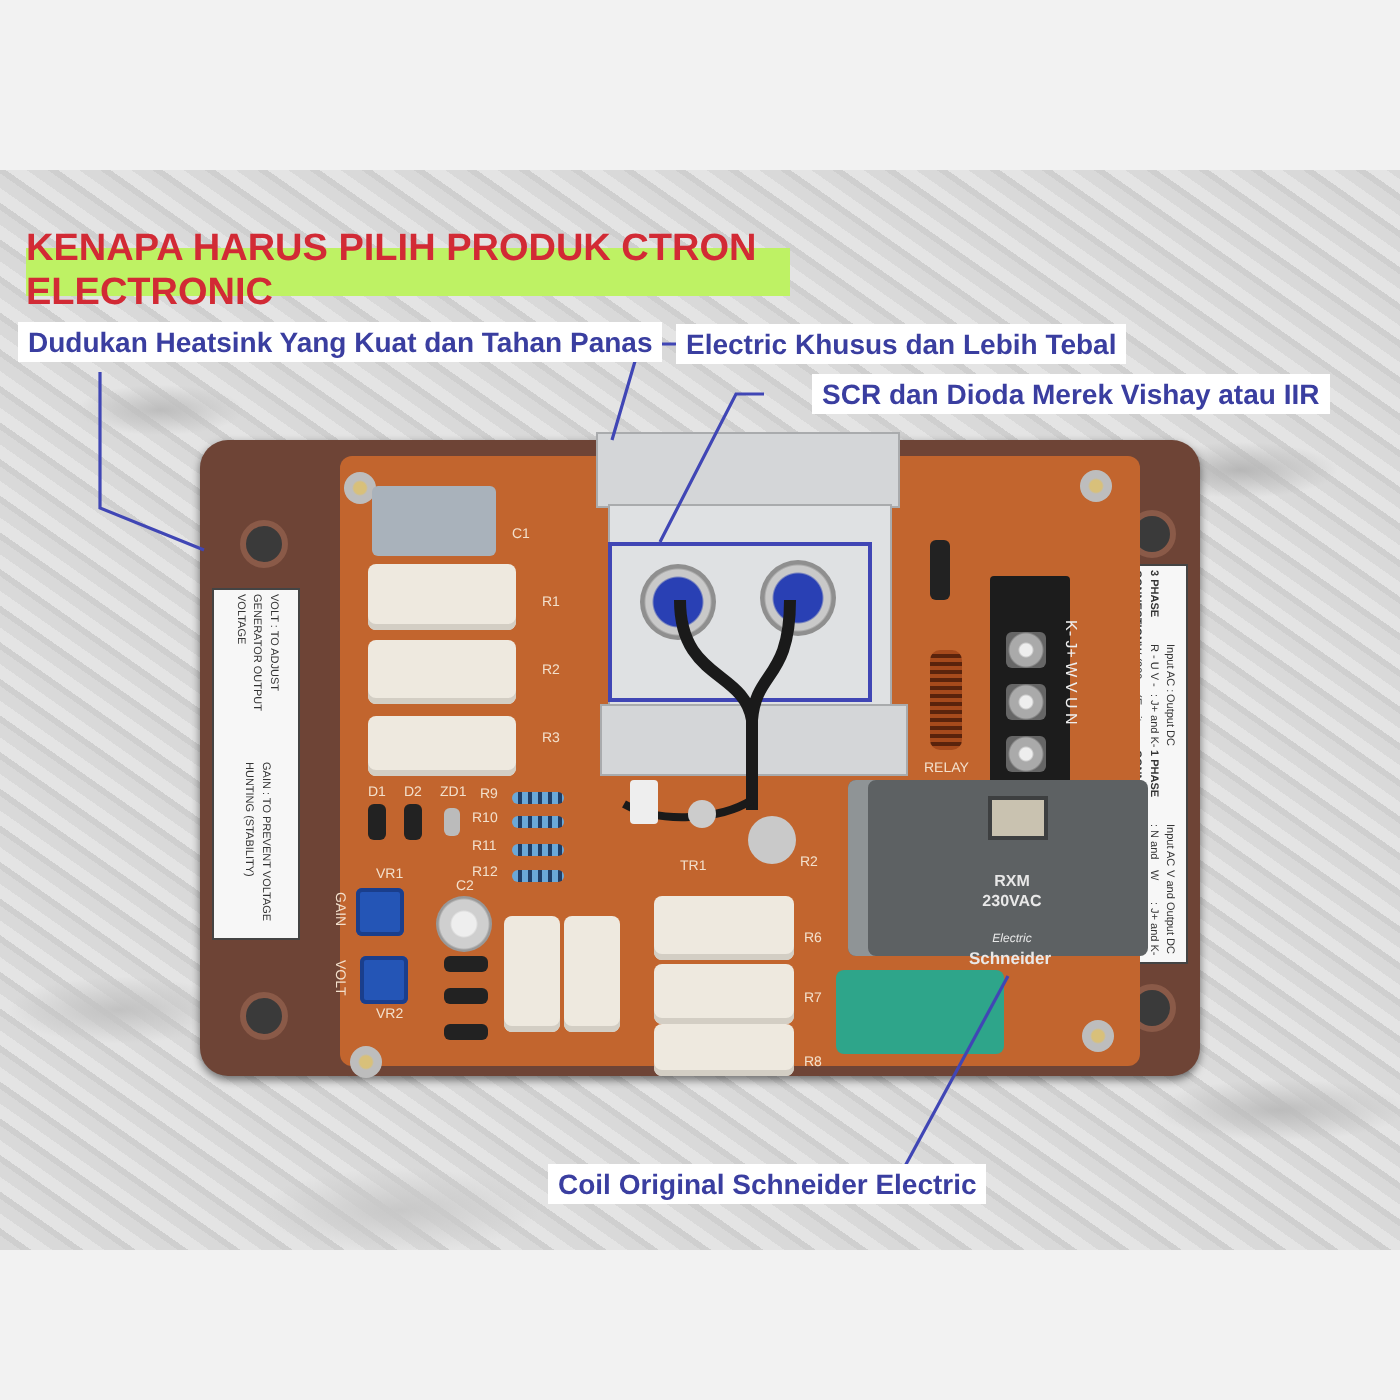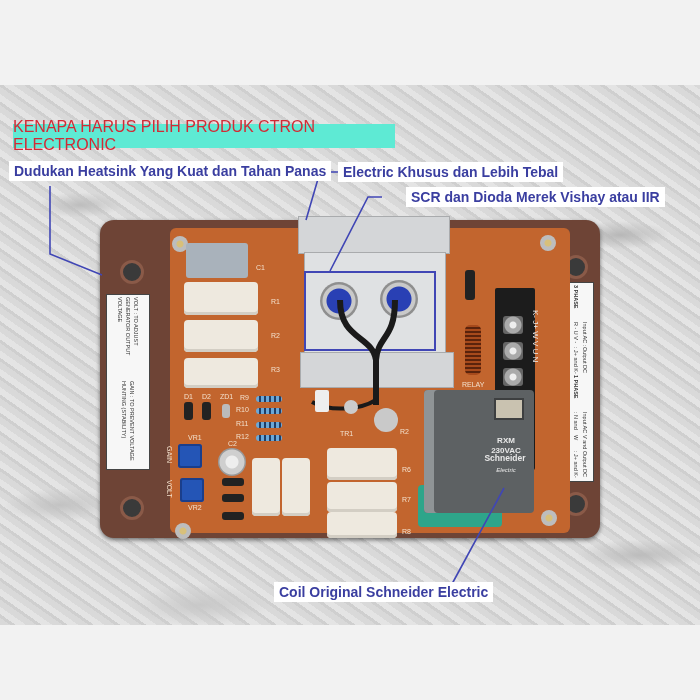--- a/index.html
+++ b/index.html
@@ -28,39 +28,39 @@
     writing-mode:vertical-rl;padding:2px;box-sizing:border-box;line-height:1.5;}
   .cap-white{position:absolute;background:#eee9df;border-radius:4px;
     box-shadow:inset 0 -3px 0 #d3cec4;}
   .heatsink{position:absolute;background:#d4d6d8;border:1px solid #a9abad;}
   .scr{position:absolute;width:38px;height:38px;border-radius:50%;
     background:radial-gradient(circle,#2940b4 0 12px,#c9c9c9 13px 16px,#8f8f8f 17px);}
   .terminal{position:absolute;left:495px;top:288px;width:40px;height:182px;
     background:#1c1c1c;border-radius:2px;}
   .screw{position:absolute;left:8px;width:20px;height:18px;border-radius:3px;
     background:radial-gradient(circle,#eee 0 3px,#aaa 4px 8px,#666 9px);}
-  .relay{position:absolute;left:424px;top:390px;width:110px;height:123px;
-    background:#5d6163;border-radius:4px;box-shadow:inset 10px 0 0 #8f9496;}
+  .relay{position:absolute;left:424px;top:390px;width:110px;height:88px;
+    background:#5d6163;border-radius:4px;box-shadow:inset 10px 0 0 #8f9496;padding-left:40px;}
   .relay-text{position:absolute;color:#e8e8e8;font-weight:bold;font-size:8px;text-align:center;}
   .relay-base{position:absolute;left:418px;top:485px;width:84px;height:42px;
     background:#2ea58a;border-radius:4px;}
   .pot{position:absolute;width:24px;height:24px;background:#2455b6;border-radius:3px;
     box-shadow:inset 0 0 0 2px #1a3e8c;}
   .resistor{position:absolute;width:26px;height:6px;border-radius:3px;
     background:repeating-linear-gradient(90deg,#6aa8d8 0 3px,#1f3d66 3px 5px);}
   .diode{position:absolute;background:#222;border-radius:3px;}
   .ecap{position:absolute;width:28px;height:28px;border-radius:50%;
     background:radial-gradient(circle,#eee 0 6px,#cfcfcf 7px 12px,#999 13px);}
   .coil{position:absolute;left:465px;top:325px;width:16px;height:50px;border-radius:5px;
     background:repeating-linear-gradient(0deg,#a64a1c 0 2px,#5a230c 2px 4px);}
   .silk{position:absolute;color:#f3e0cc;font-size:7px;}
   .callout{position:absolute;background:#fff;padding:2px 5px;font-weight:bold;
     color:#3a3ea0;font-size:14px;white-space:nowrap;}
-  .title{position:absolute;left:13px;top:124px;width:382px;height:24px;background:#5eead4;
-    color:#d22a35;font-weight:normal;font-size:16px;display:flex;align-items:center;justify-content:center;}
+  .title{position:absolute;left:13px;top:124px;width:382px;height:24px;background:#bef264;
+    color:#d22a35;font-weight:bold;font-size:19px;display:flex;align-items:center;justify-content:center;}
   .box-outline{position:absolute;border:2px solid #4046b5;}
   svg.lines{position:absolute;left:0;top:0;}
 </style>
 </head>
 <body>
 
 <div class="fur"></div>
 
 <div class="board"></div>
 <div class="hole" style="left:120px;top:260px;"></div>
@@ -129,21 +129,21 @@
   <span>V</span>
   <span>U</span>
   <span>N</span>
 </div>
 
 <div class="relay-base"></div>
 <div class="relay">
   <div style="position:absolute;left:70px;top:8px;width:26px;height:18px;background:#c9c2b0;border:2px solid #3d3f40;"></div>
   <div class="relay-text" style="left:60px;top:46px;width:44px;">RXM</div>
   <div class="relay-text" style="left:60px;top:56px;width:44px;">230VAC</div>
-  <div class="relay-text" style="left:56px;top:63px;width:50px;font-size:8.5px;">Schneider</div>
+  <div class="relay-text" style="left:56px;top:84px;width:50px;font-size:8.5px;">Schneider</div>
   <div class="relay-text" style="left:60px;top:77px;width:44px;font-size:6px;font-weight:normal;font-style:italic;">Electric</div>
 </div>
 
 <div class="diode" style="left:184px;top:402px;width:9px;height:18px;"></div>
 <div class="diode" style="left:202px;top:402px;width:9px;height:18px;"></div>
 <div style="position:absolute;left:222px;top:404px;width:8px;height:14px;background:#bbb;border-radius:3px;"></div>
 <span class="silk" style="left:184px;top:393px;">D1</span>
 <span class="silk" style="left:202px;top:393px;">D2</span>
 <span class="silk" style="left:220px;top:393px;">ZD1</span>
 <div class="resistor" style="left:256px;top:396px;"></div>

